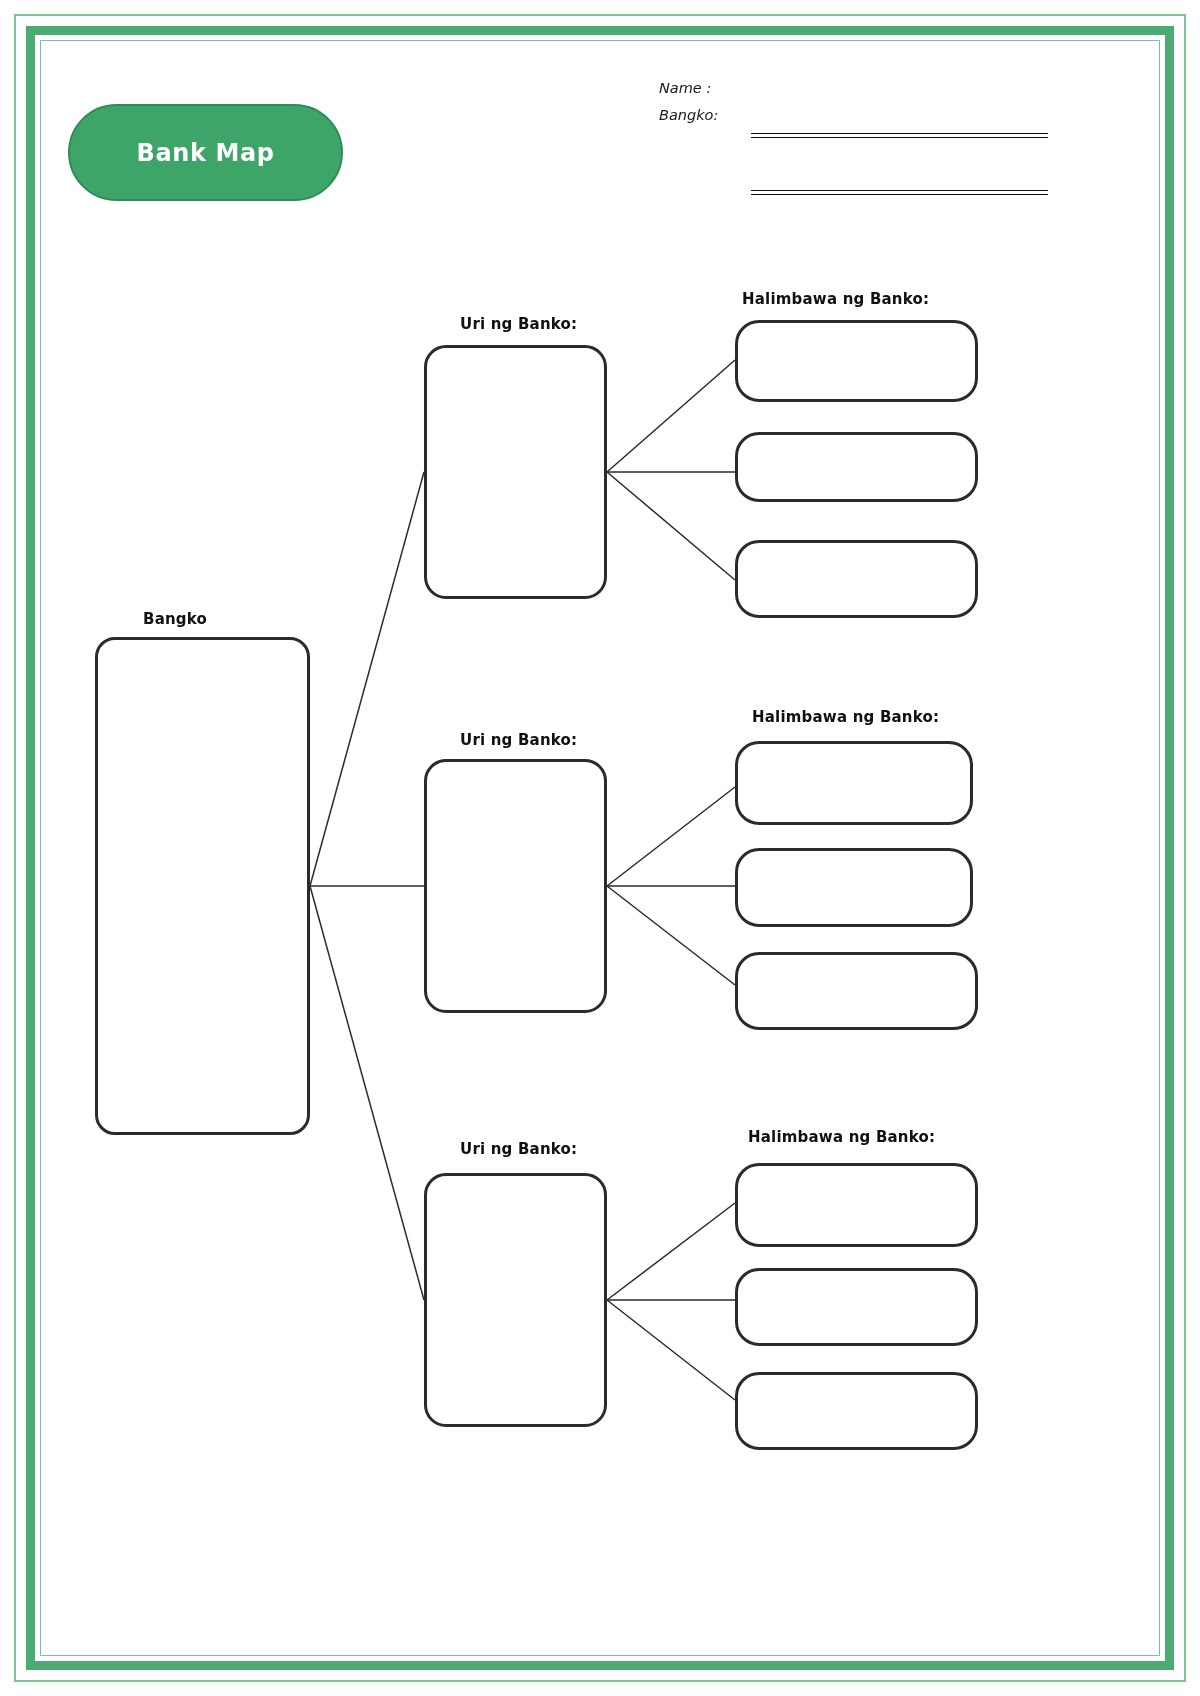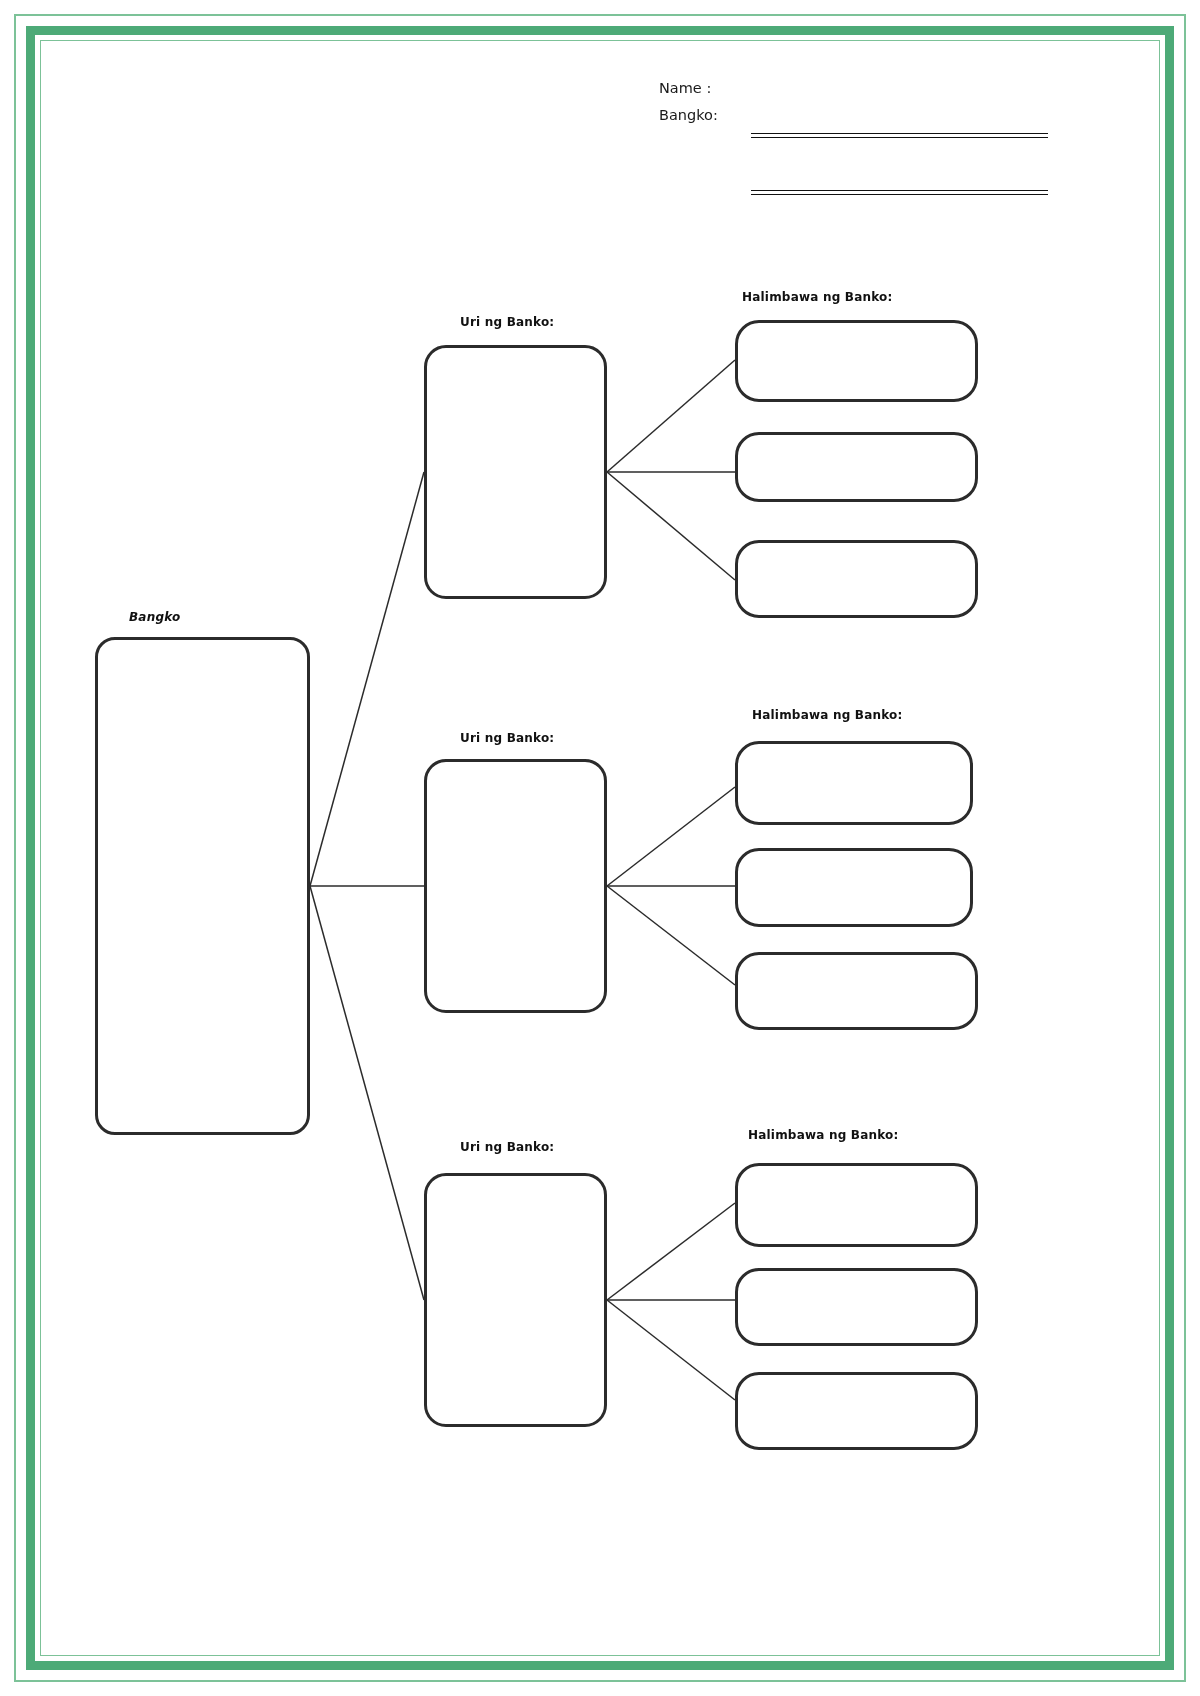--- a/index.html
+++ b/index.html
@@ -74,21 +74,21 @@
 
   
   .meta-labels {
     position: absolute;
     left: 659px;
     top: 75px;
     font-size: 14.5px;
     color: #1a1a1a;
     line-height: 27px;
   }
-  .meta-labels div { white-space: pre; }
+  .meta-labels div { white-space: pre; font-style: italic; }
 
   .rule {
     position: absolute;
     left: 751px;
     width: 297px;
     height: 5px;
     border-top: 1.6px solid #111111;
     border-bottom: 1.6px solid #111111;
     box-sizing: border-box;
   }
@@ -110,36 +110,39 @@
     background: #ffffff;
     border: 3.2px solid #2b2b2b;
     border-radius: 22px;
     box-sizing: border-box;
   }
   .node.root { border-radius: 20px; }
   .node.example { border-radius: 24px; }
 
   .node-label {
     position: absolute;
-    font-size: 12px;
+    font-size: 15px;
     font-weight: bold;
     color: #111111;
     white-space: nowrap;
     letter-spacing: 0.2px;
   }
 </style>
 </head>
 <body>
 
 <div id="page">
 
   <div class="border-outer"></div>
   <div class="border-inner"></div>
   <div class="border-hairline"></div>
 
+  <div class="title-pill">
+    <span>Bank Map</span>
+  </div>
 
   <div class="meta-labels">
     <div>Name :</div>
     <div>Bangko:</div>
   </div>
   <div class="rule rule-1"></div>
   <div class="rule rule-2"></div>
 
   <svg id="diagram" viewBox="0 0 1200 1696">
     <g stroke="#2b2b2b" stroke-width="1.5" fill="none">
@@ -155,21 +158,21 @@
       <line x1="607" y1="886" x2="735" y2="787"></line>
       <line x1="607" y1="886" x2="735" y2="886"></line>
       <line x1="607" y1="886" x2="735" y2="985"></line>
 
       <line x1="607" y1="1300" x2="735" y2="1203"></line>
       <line x1="607" y1="1300" x2="735" y2="1300"></line>
       <line x1="607" y1="1300" x2="735" y2="1400"></line>
     </g>
   </svg>
 
-  <div class="node-label" style="left:129px; top:610px;font-style:italic;">Bangko</div>
+  <div class="node-label" style="left:143px; top:610px;">Bangko</div>
   <div class="node root" style="left:95px; top:637px; width:215px; height:498px;"></div>
 
   <div class="node-label" style="left:460px; top:315px;">Uri ng Banko:</div>
   <div class="node" style="left:424px; top:345px; width:183px; height:254px;"></div>
 
   <div class="node-label" style="left:742px; top:290px;">Halimbawa ng Banko:</div>
   <div class="node example" style="left:735px; top:320px; width:243px; height:82px;"></div>
   <div class="node example" style="left:735px; top:432px; width:243px; height:70px;"></div>
   <div class="node example" style="left:735px; top:540px; width:243px; height:78px;"></div>
 

